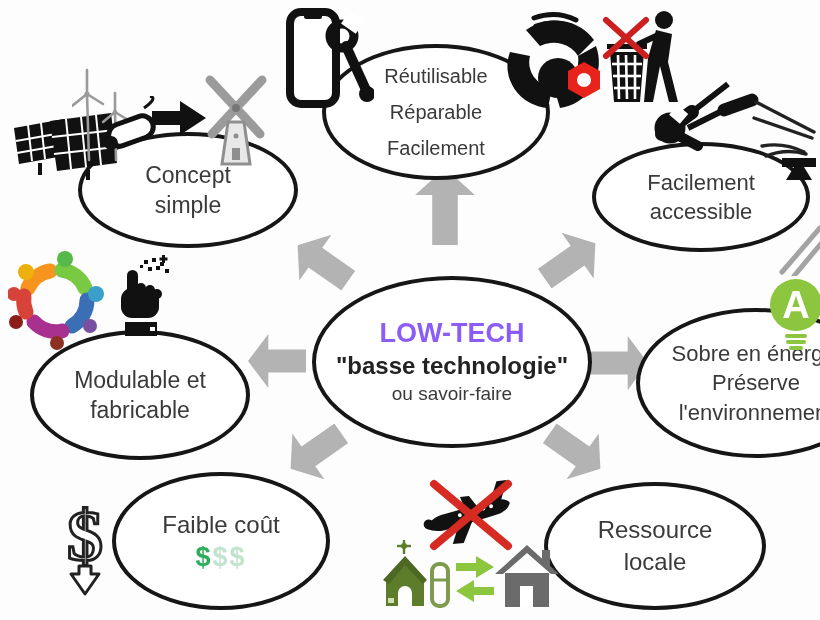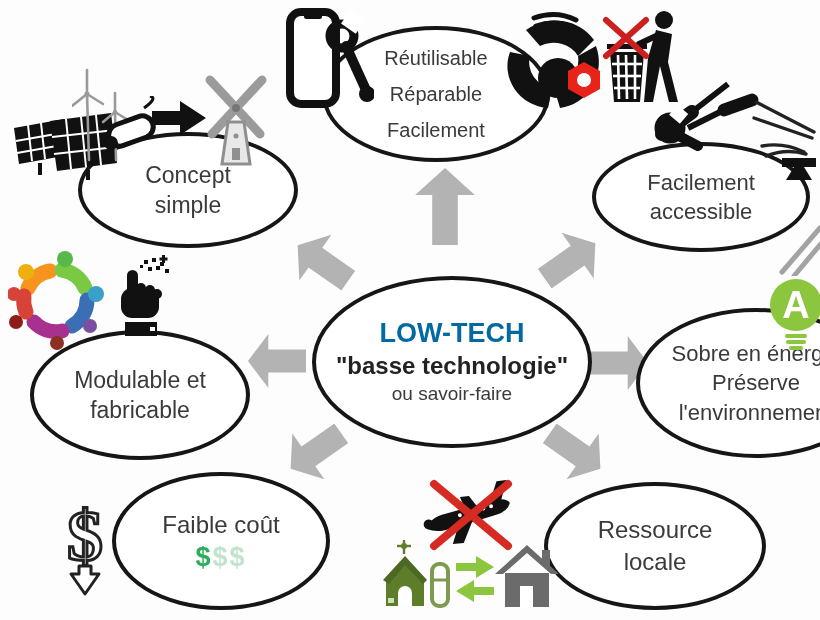--- a/index.html
+++ b/index.html
@@ -7,27 +7,27 @@
     position:relative;width:820px;height:620px;overflow:hidden;
     background:#fdfdfd;font-family:"Liberation Sans",sans-serif;color:#3a3a3a;
   }
   .ellipse{
     position:absolute;border:4px solid #161616;border-radius:50%;background:#fff;
     display:flex;flex-direction:column;align-items:center;justify-content:center;
     text-align:center;z-index:2;box-sizing:border-box;
   }
   .nline{display:block;white-space:nowrap;}
   .node-font{font-size:23px;line-height:1.32;color:#3a3a3a;}
-  #node-durable{left:322px;top:26px;width:228px;height:136px;}
+  #node-durable{left:322px;top:44px;width:228px;height:136px;}
   #node-durable .nline{font-size:20px;line-height:1.8;}
   #node-concept{left:78px;top:132px;width:220px;height:116px;}
   #node-fabricable{left:592px;top:142px;width:218px;height:110px;}
   #node-fabricable .nline{font-size:22px;}
   #node-center{left:312px;top:276px;width:280px;height:172px;}
-  #node-center .c1{font-size:27px;font-weight:bold;color:#0369a1;line-height:1.25;}
+  #node-center .c1{font-size:27px;font-weight:bold;color:#8b5cf6;line-height:1.25;}
   #node-center .c2{font-size:24px;font-weight:bold;color:#222;line-height:1.25;}
   #node-center .c3{font-size:19px;line-height:1.35;}
   #node-convivial{left:30px;top:330px;width:220px;height:130px;}
   #node-sobre{left:636px;top:308px;width:240px;height:150px;}
   #node-sobre .nline{font-size:22px;}
   #node-cout{left:112px;top:472px;width:218px;height:138px;}
   #node-cout .nline{font-size:24px;}
   .dollars{font-size:27px;font-weight:bold;letter-spacing:2px;line-height:1.2;}
   .dollars .d1{color:#2eae5d;}
   .dollars .d2,.dollars .d3{color:#c2e4ce;}

